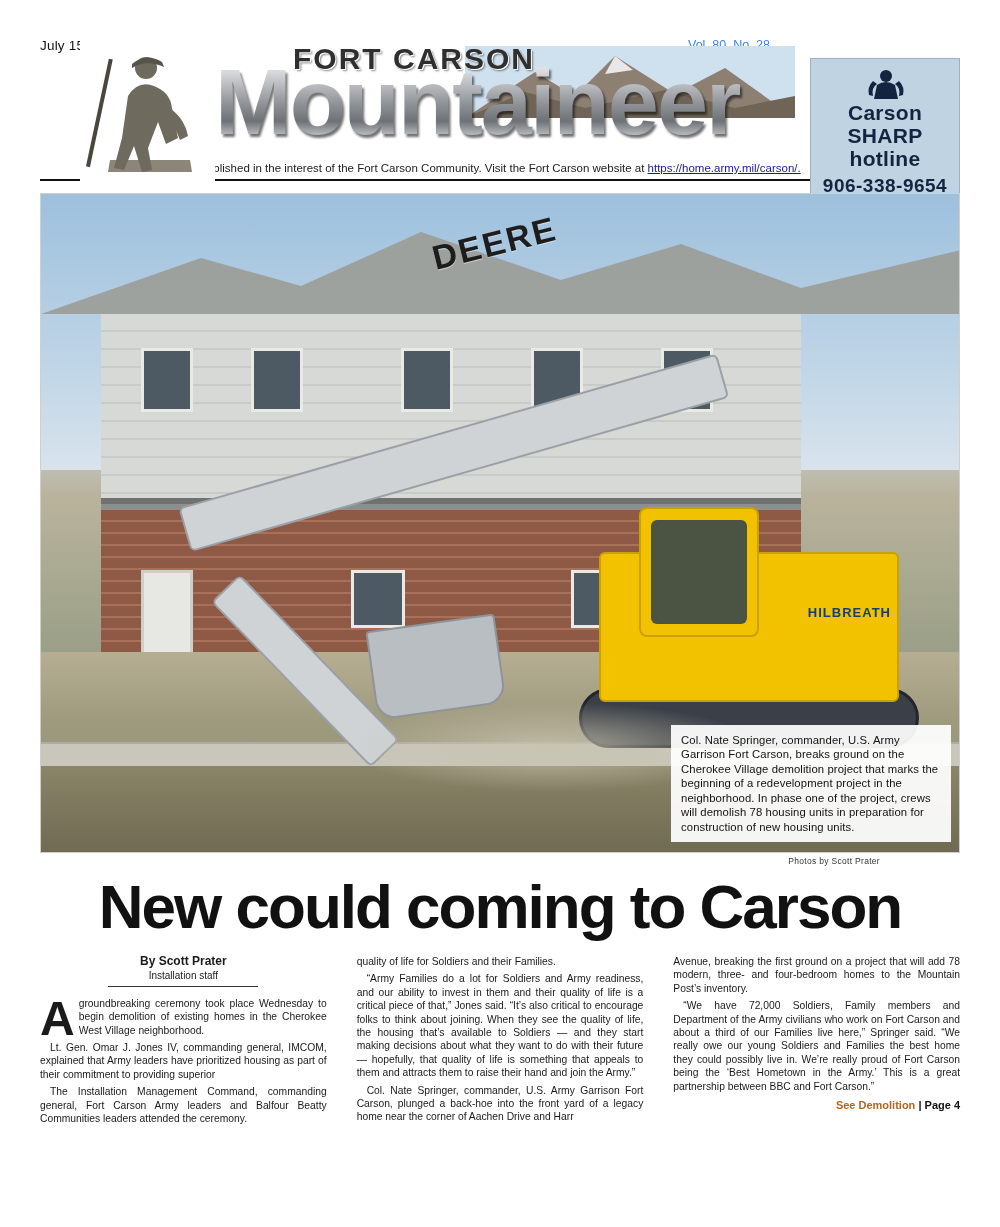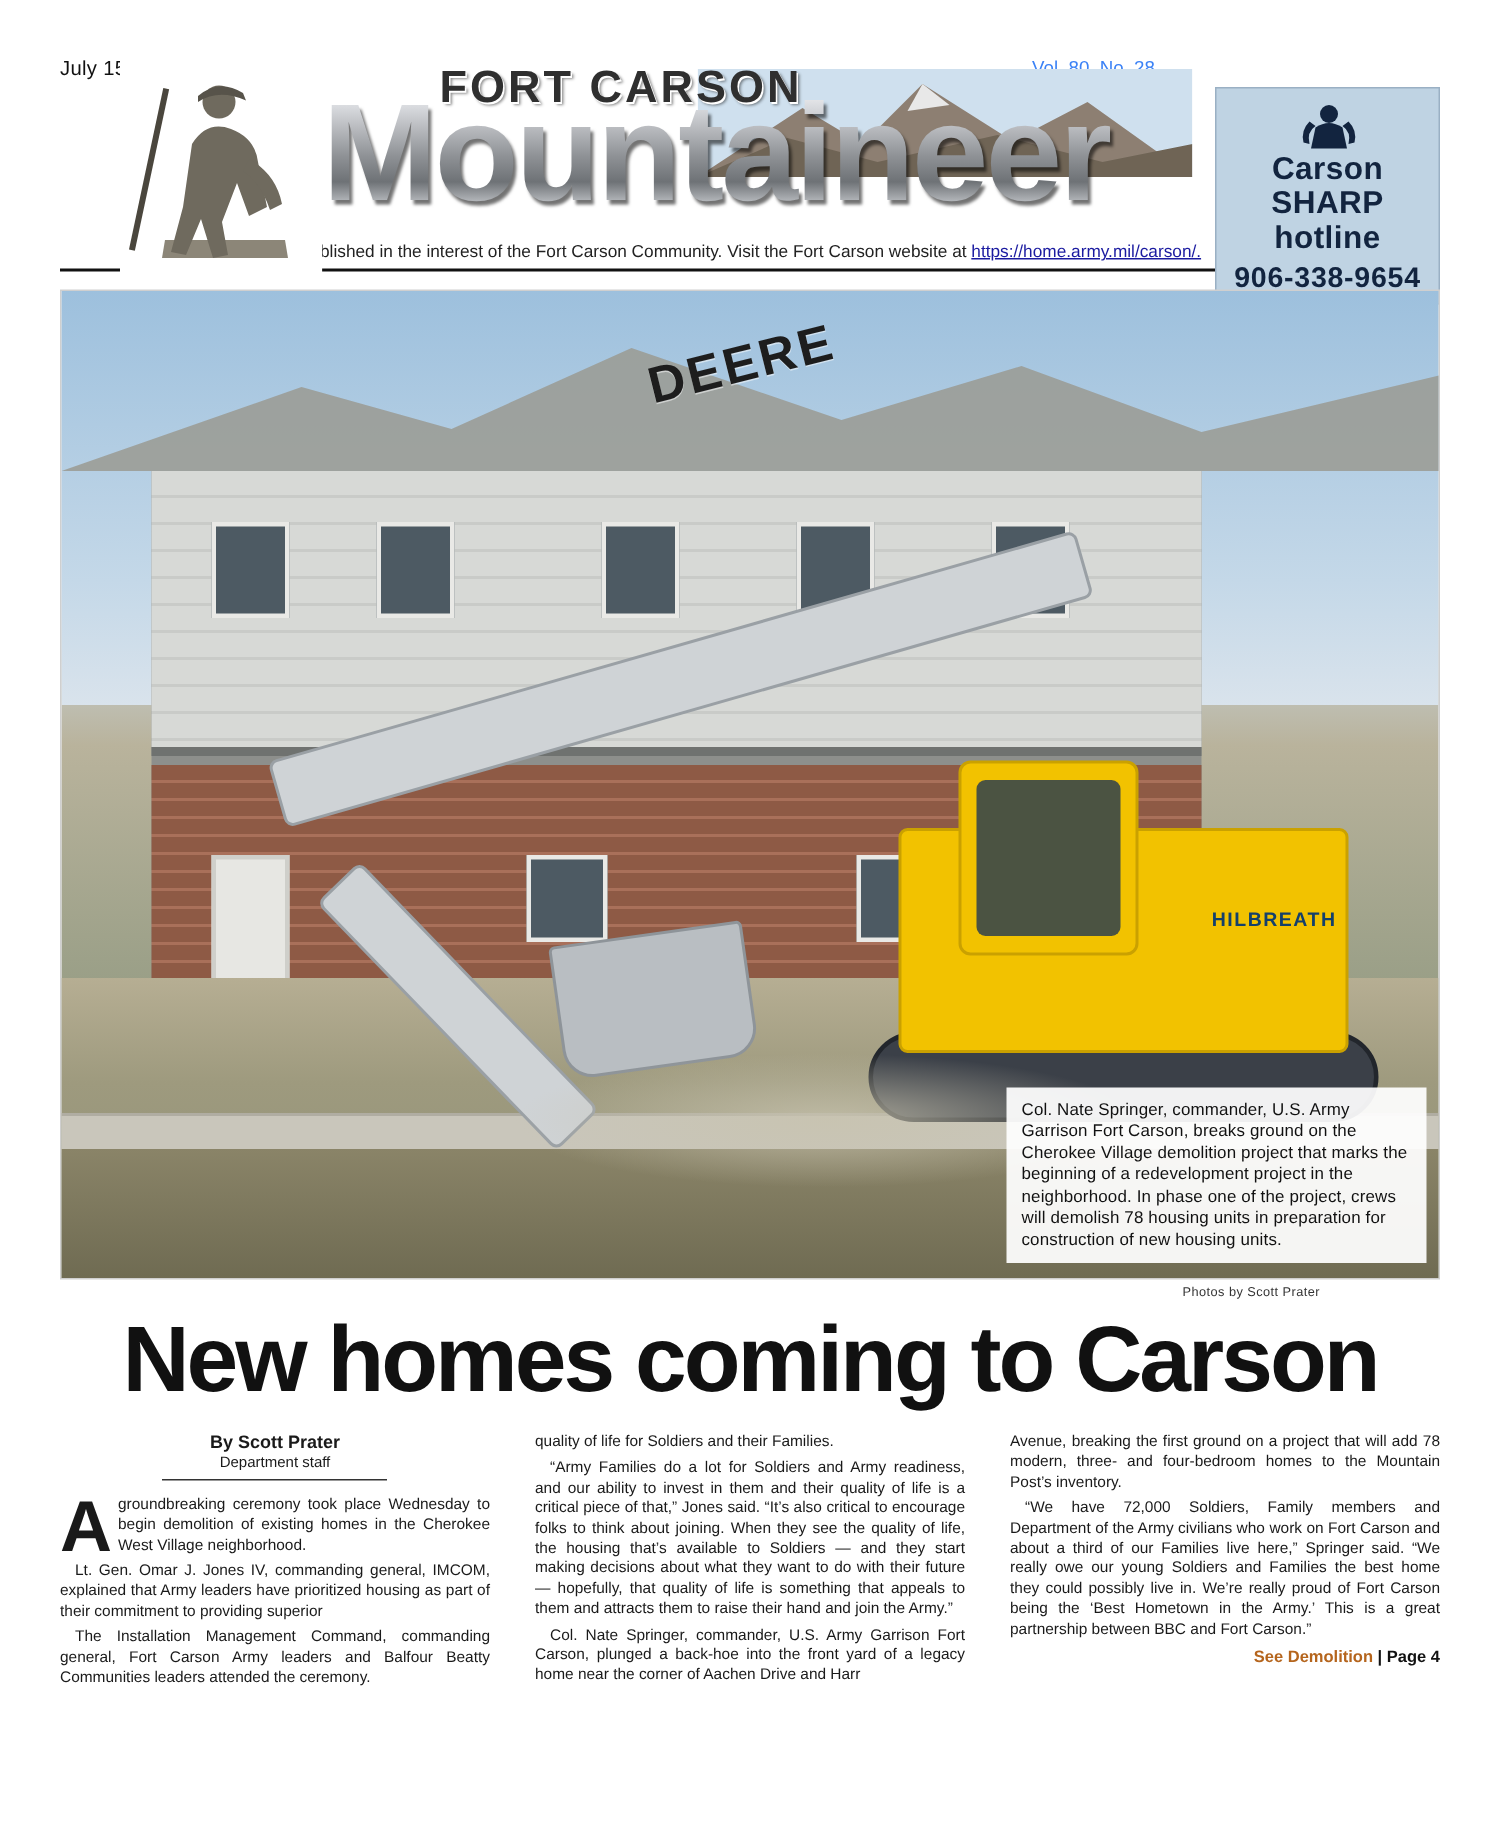--- a/index.html
+++ b/index.html
@@ -320,27 +320,27 @@
       <div class="dust"></div>
 
       <div class="deere-label">DEERE</div>
       <div class="hilbreath">HILBREATH</div>
 
       <div class="caption-box">Col. Nate Springer, commander, U.S. Army Garrison Fort Carson, breaks ground on the Cherokee Village demolition project that marks the beginning of a redevelopment project in the neighborhood. In phase one of the project, crews will demolish 78 housing units in preparation for construction of new housing units.</div>
     </div>
     <div class="photo-credit">Photos by Scott Prater</div>
   </div>
 
-  <div class="headline">New homes coming to Carson</div>
+  <div class="headline">New could coming to Carson</div>
 
   <div class="cols">
 
     <div class="col">
       <div class="byline">By Scott Prater</div>
-      <div class="byline-sub">Department staff</div>
+      <div class="byline-sub">Installation staff</div>
       <p class="first dropcap">A groundbreaking ceremony took place Wednesday to begin demolition of existing homes in the Cherokee West Village neighborhood.</p>
       <p>Lt. Gen. Omar J. Jones IV, commanding general, IMCOM, explained that Army leaders have prioritized housing as part of their commitment to providing superior</p>
       <p>The Installation Management Command, commanding general, Fort Carson Army leaders and Balfour Beatty Communities leaders attended the ceremony.</p>
     </div>
 
     <div class="col">
       <p class="first">quality of life for Soldiers and their Families.</p>
       <p>“Army Families do a lot for Soldiers and Army readiness, and our ability to invest in them and their quality of life is a critical piece of that,” Jones said. “It’s also critical to encourage folks to think about joining. When they see the quality of life, the housing that’s available to Soldiers — and they start making decisions about what they want to do with their future — hopefully, that quality of life is something that appeals to them and attracts them to raise their hand and join the Army.”</p>
       <p>Col. Nate Springer, commander, U.S. Army Garrison Fort Carson, plunged a back-hoe into the front yard of a legacy home near the corner of Aachen Drive and Harr</p>
     </div>

